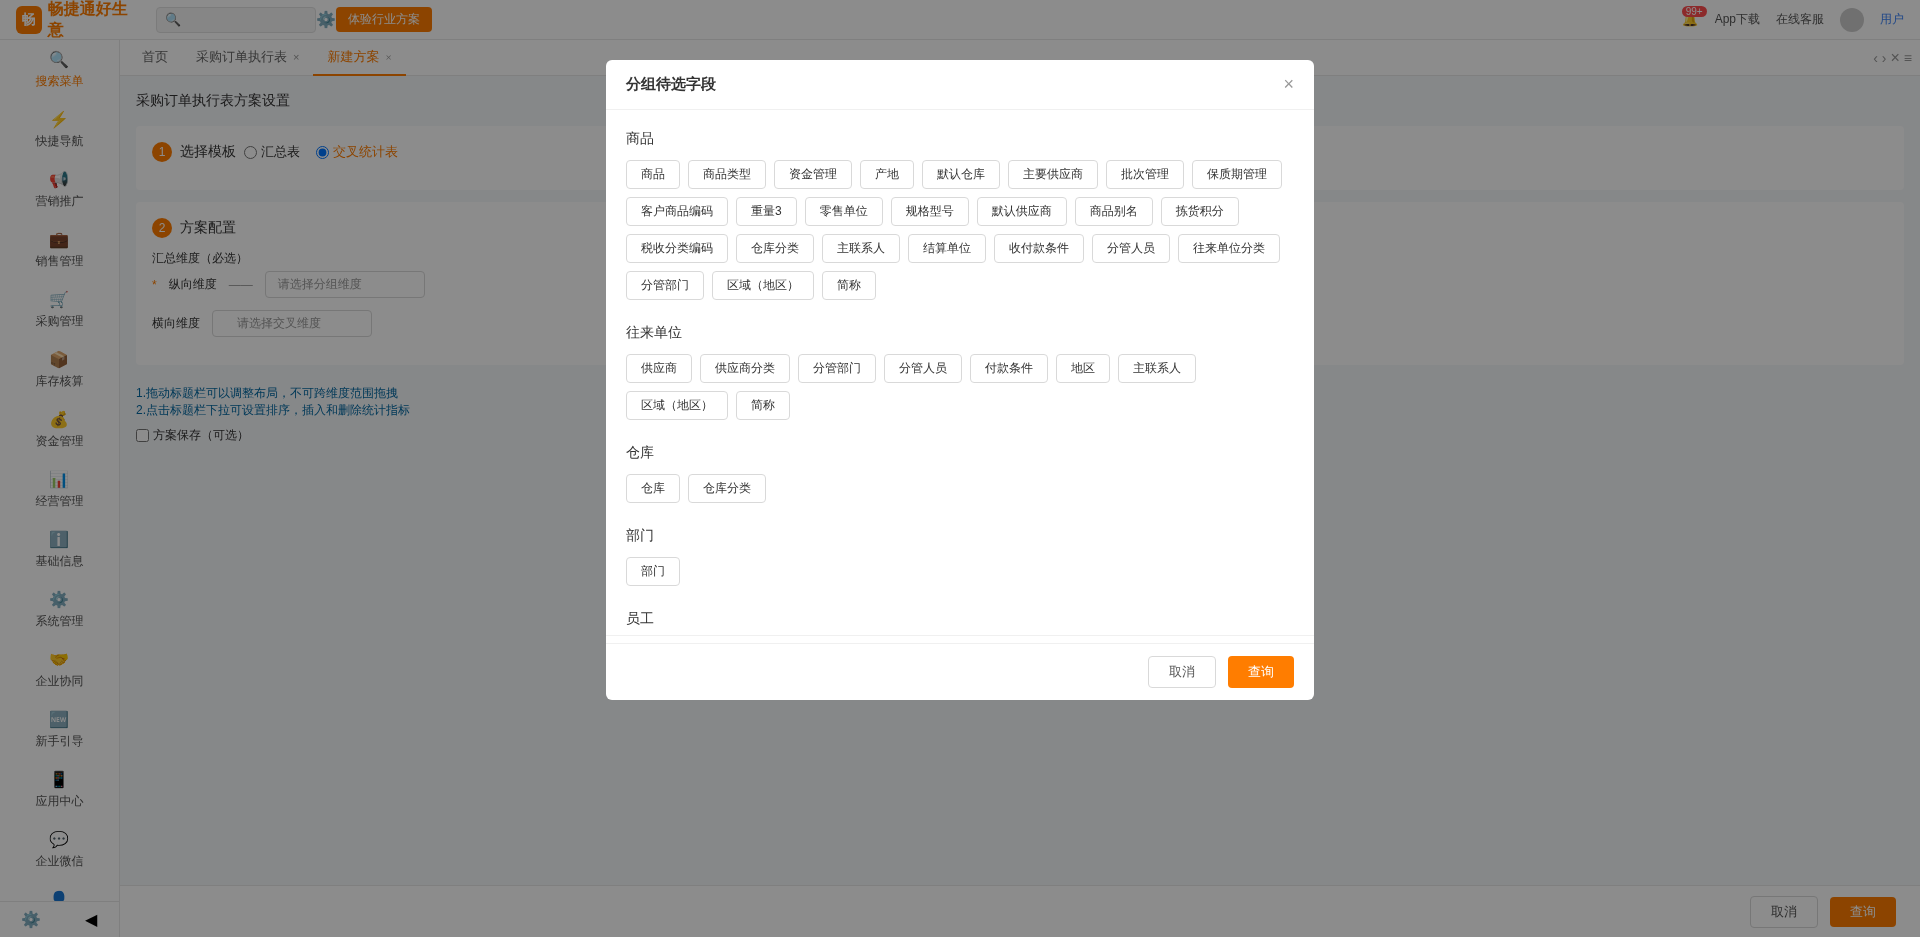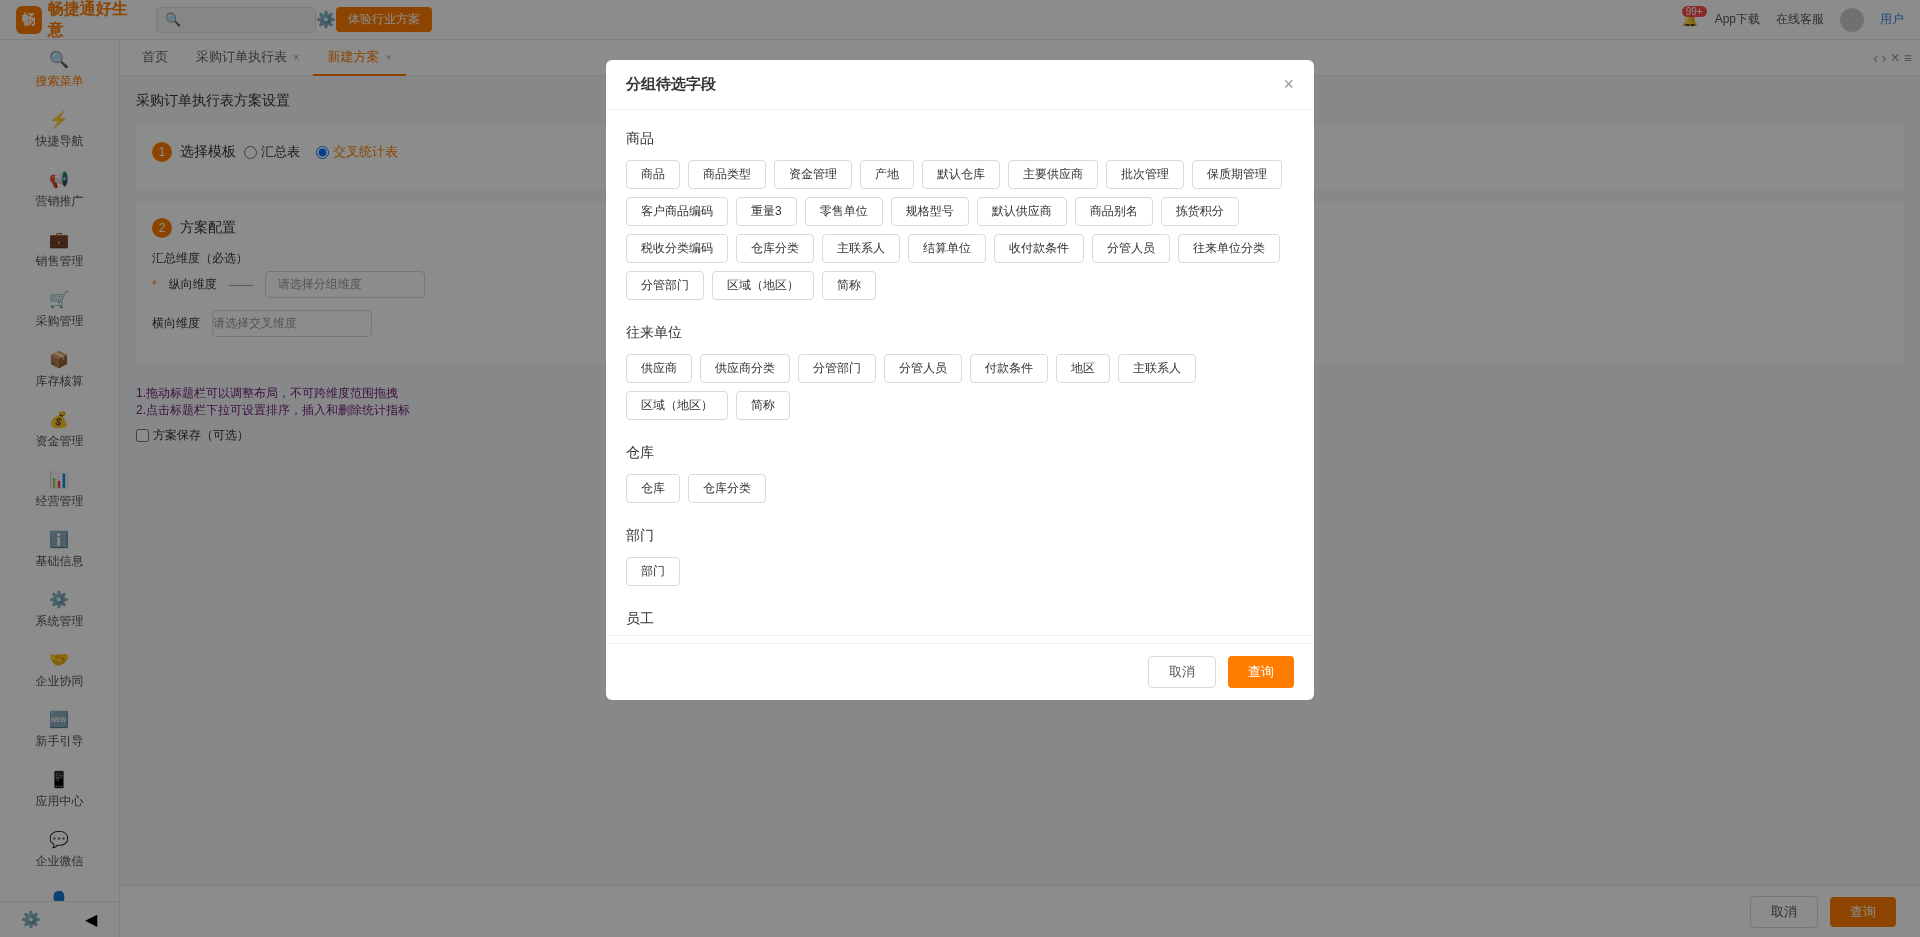--- a/index.html
+++ b/index.html
@@ -360,24 +360,24 @@
     </div>
     <div style="font-size:12px;color:#333;margin-bottom:4px;">汇总维度（必选）</div>
     <div style="display:flex;align-items:center;gap:12px;margin-bottom:12px;">
       <span style="color:#ff7d00;font-size:12px;">*</span>
       <span style="font-size:12px;">纵向维度</span>
       <span style="font-size:12px;color:#999;">——</span>
       <div style="border:1px solid #d9d9d9;border-radius:4px;padding:4px 12px;font-size:12px;color:#999;min-width:160px;">请选择分组维度</div>
     </div>
     <div style="display:flex;align-items:center;gap:12px;margin-bottom:12px;">
       <span style="font-size:12px;">横向维度</span>
-      <div style="border:1px solid #d9d9d9;border-radius:4px;padding:4px 0;font-size:12px;color:#999;min-width:160px;">请选择交叉维度</div>
-    </div>
-  </div>
-  <div style="padding:8px 0;font-size:12px;color:#701a75;">
+      <div style="border:1px solid #d9d9d9;border-radius:4px;padding:4px 24px;font-size:12px;color:#999;min-width:160px;">请选择交叉维度</div>
+    </div>
+  </div>
+  <div style="padding:8px 0;font-size:12px;color:#0369a1;">
     <div>1.拖动标题栏可以调整布局，不可跨维度范围拖拽</div>
     <div>2.点击标题栏下拉可设置排序，插入和删除统计指标</div>
   </div>
   <div style="display:flex;align-items:center;gap:4px;font-size:12px;color:#333;margin-bottom:8px;">
     <input type="checkbox" style="">
     <span>方案保存（可选）</span>
   </div>
 </div>
 
 <div class="modal-overlay">

